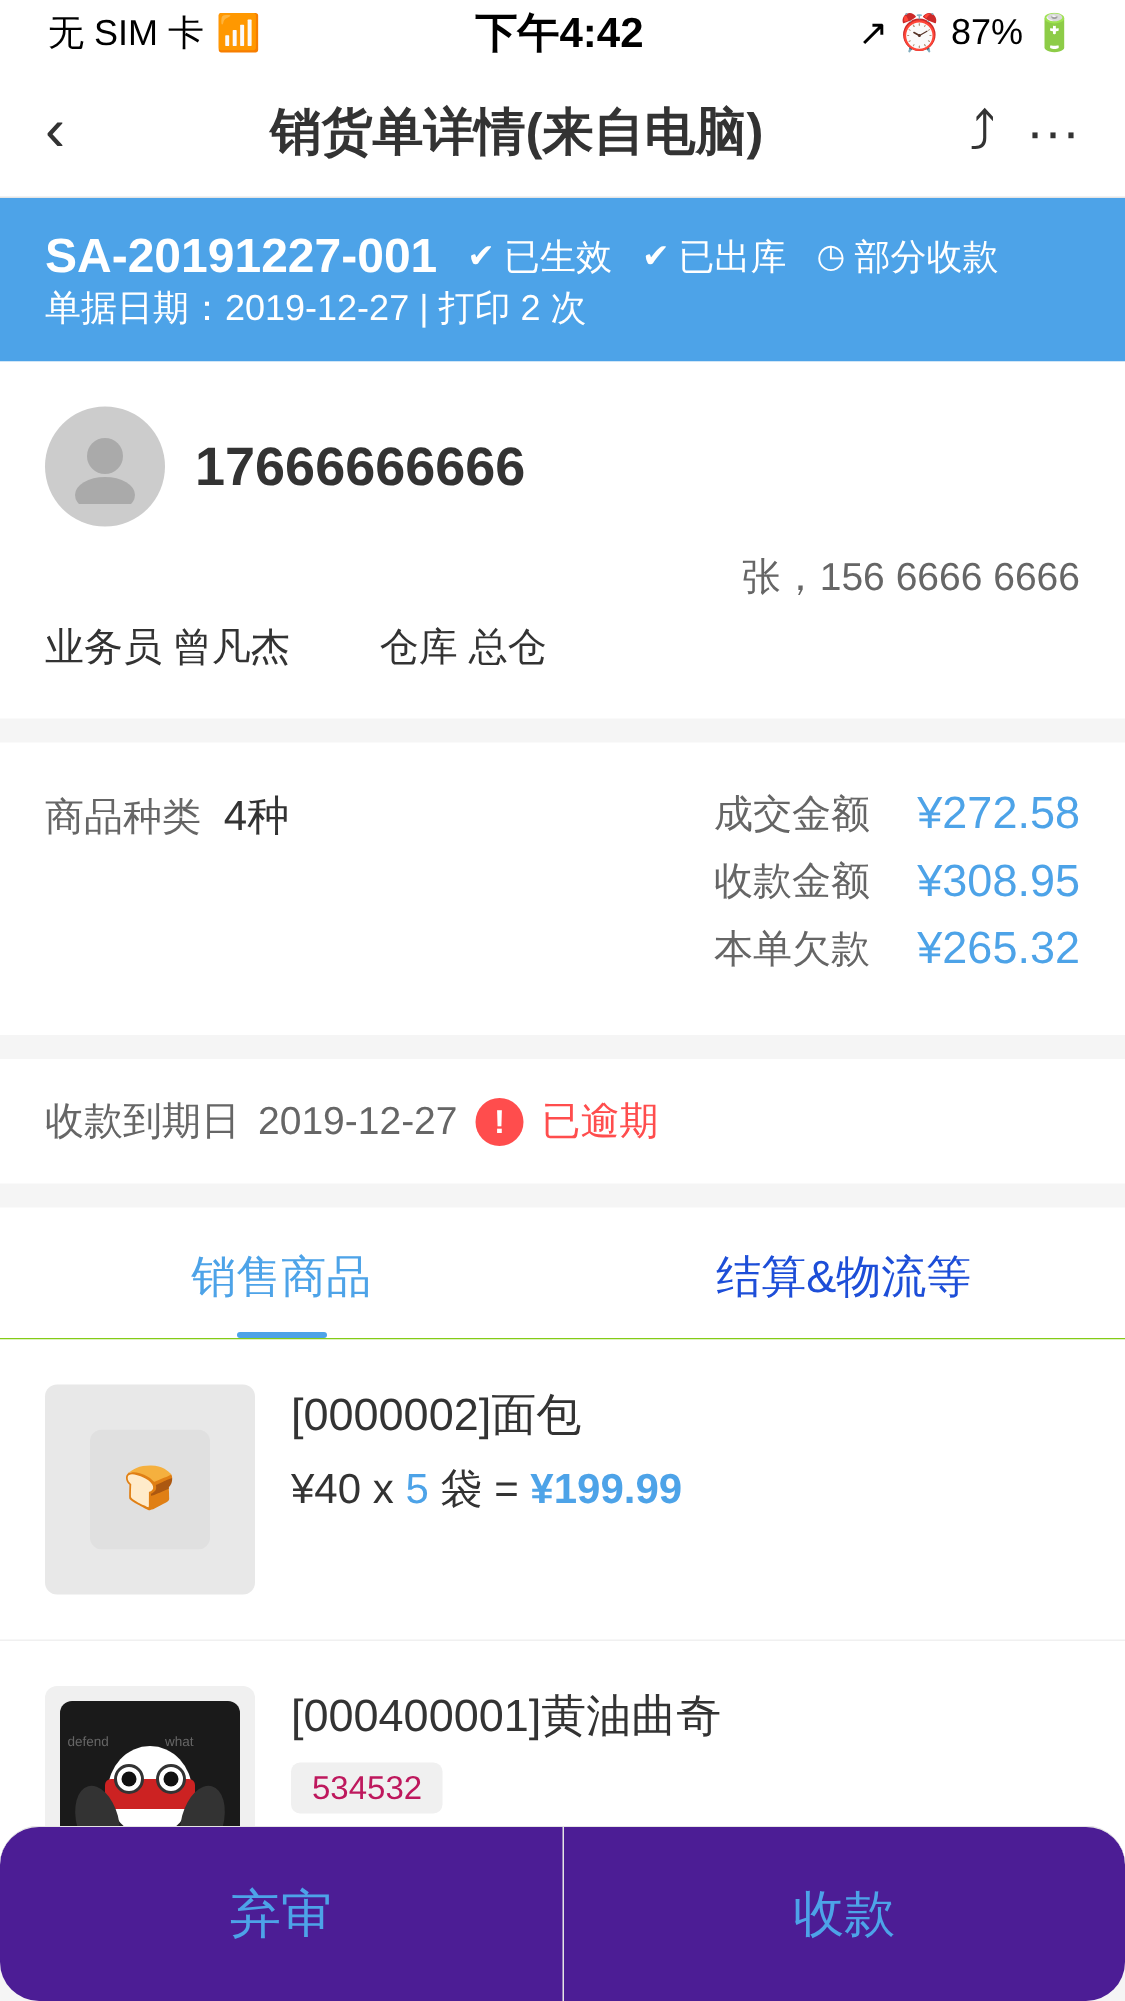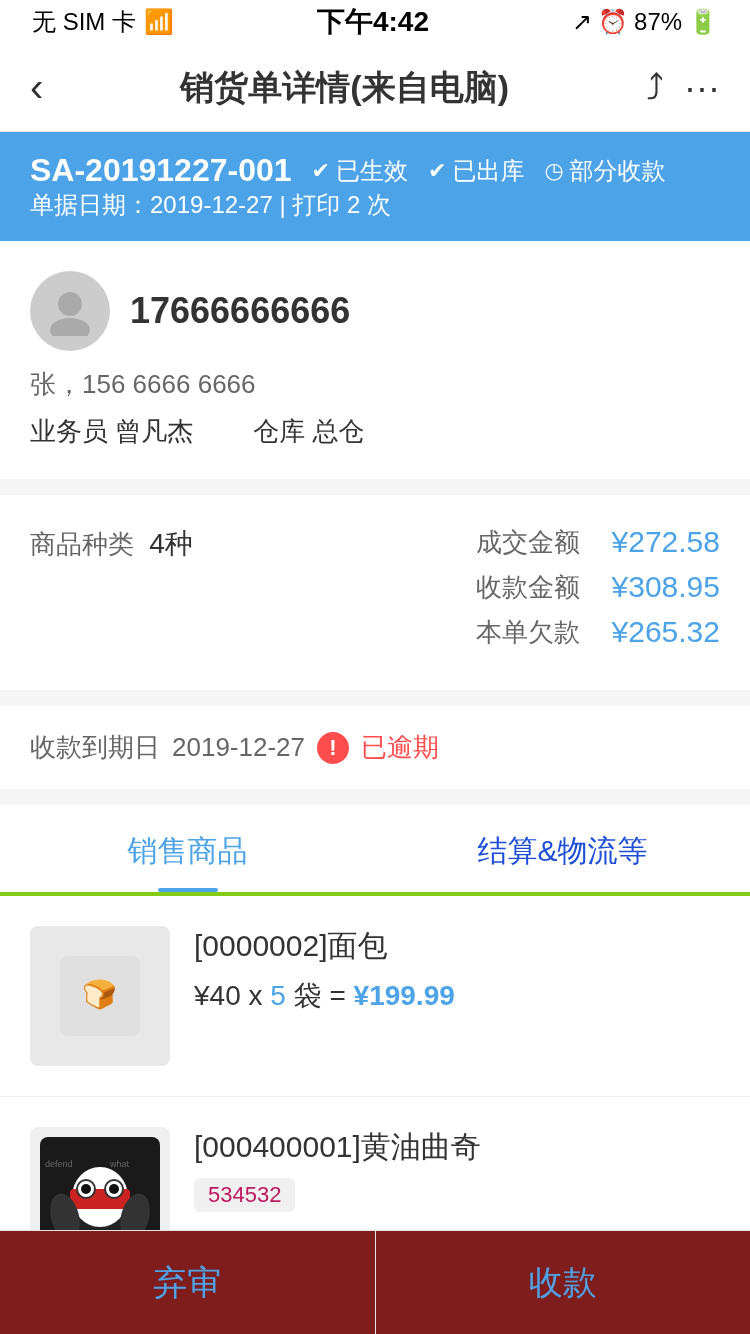--- a/index.html
+++ b/index.html
@@ -104,20 +104,21 @@
     }
     .customer-name {
       font-size: 36px;
       font-weight: 600;
       color: #333;
     }
     .customer-info {
       font-size: 26px;
       color: #666;
       margin-bottom: 12px;
+      text-align: right;
     }
     .customer-detail-row {
       display: flex;
       gap: 60px;
       font-size: 26px;
       color: #666;
     }
     .customer-detail-row span { color: #333; }
 
     
@@ -139,21 +140,21 @@
       color: #333;
       font-size: 28px;
       margin-left: 8px;
     }
     .summary-right {
       text-align: right;
     }
     .summary-right .row {
       display: flex;
       justify-content: flex-end;
-      align-items: flex-start;
+      align-items: flex-end;
       gap: 20px;
       margin-bottom: 10px;
       font-size: 26px;
       color: #666;
     }
     .summary-right .amount {
       color: #4da3e8;
       font-size: 30px;
       min-width: 120px;
       text-align: right;
@@ -187,21 +188,21 @@
       font-size: 26px;
     }
 
     
     .tabs-section {
       background: #fff;
       margin-bottom: 0;
     }
     .tabs-row {
       display: flex;
-      border-bottom: 4px solid #84cc16;
+      border-bottom: 1px solid #84cc16;
     }
     .tab-item {
       flex: 1;
       text-align: center;
       padding: 26px 0 20px;
       font-size: 30px;
       color: #1d4ed8;
       cursor: pointer;
       position: relative;
     }
@@ -261,24 +262,25 @@
     }
     .product-price-row .qty { color: #4da3e8; }
     .product-price-row .total { color: #4da3e8; font-weight: 600; }
 
     
     .bottom-bar {
       position: fixed;
       bottom: 0;
       left: 0;
       width: 750px;
-      height: 104px;
-      background: #7f1d1d;
+      height: 117px;
+      background: #4c1d95;
       border-top: 1px solid #e5e5e5;
       display: flex;
+      border-radius: 26px;
     }
     .bottom-btn {
       flex: 1;
       display: flex;
       align-items: center;
       justify-content: center;
       font-size: 34px;
       cursor: pointer;
     }
     .bottom-btn.cancel { color: #4da3e8; }

